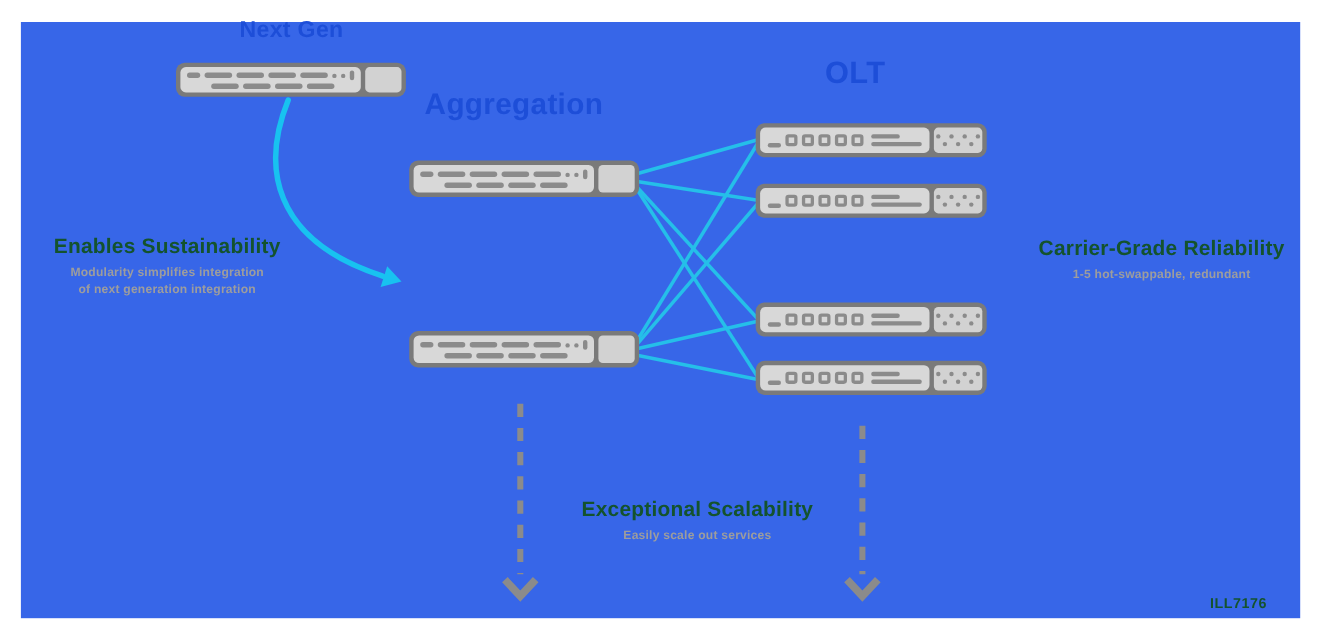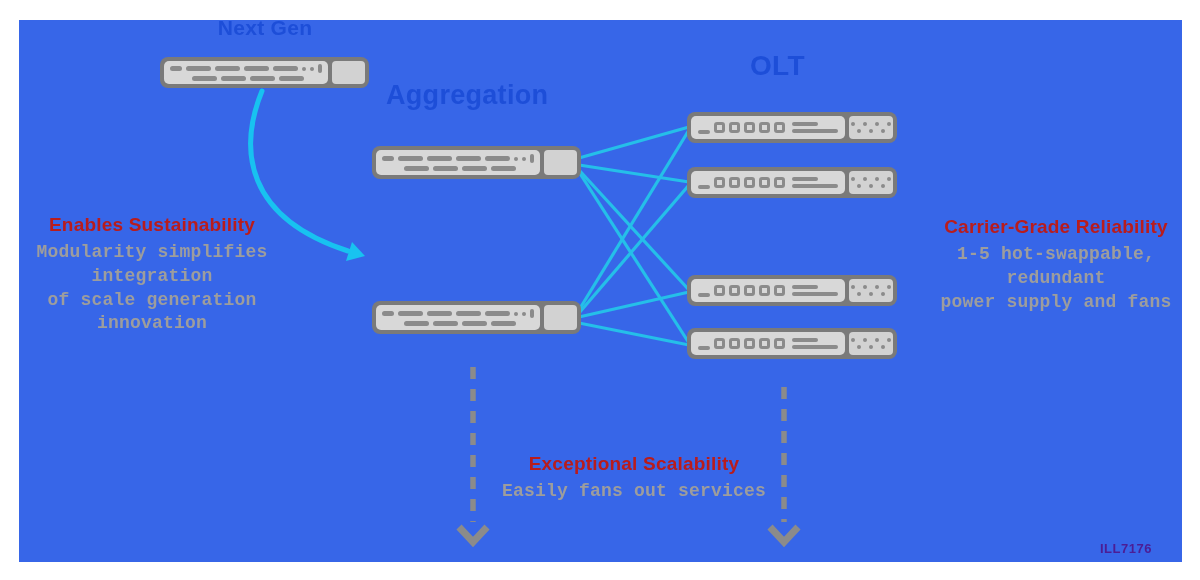--- a/index.html
+++ b/index.html
@@ -11,27 +11,27 @@
   #canvas{position:absolute;left:19px;top:20px;width:1163px;height:542px;background:#3766e8;}
   #links{position:absolute;left:0;top:0;width:1200px;height:580px;pointer-events:none;z-index:2;}
 
   
   .hdr{position:absolute;color:#1d4ed8;font-weight:bold;z-index:4;letter-spacing:.3px;}
   .hdr-nextgen{left:160px;top:16px;width:210px;text-align:center;font-size:21px;}
   .hdr-aggregation{left:386px;top:80px;font-size:27px;}
   .hdr-olt{left:750px;top:50px;font-size:28px;}
 
   .note{position:absolute;z-index:4;text-align:center;}
-  .note .title{color:#b91c1c;font-weight:bold;font-size:19px;margin-bottom:5px;letter-spacing:.2px;}
-  .note .sub{color:#9d9d9d;font-weight:bold;font-size:18px;line-height:1.32;letter-spacing:.2px;font-family:Liberation Mono, monospace;}
+  .note .title{color:#14532d;font-weight:bold;font-size:19px;margin-bottom:5px;letter-spacing:.2px;}
+  .note .sub{color:#9d9d9d;font-weight:bold;font-size:11px;line-height:1.32;letter-spacing:.2px;}
   .note-sustainability{left:8px;top:214px;width:288px;}
   .note-reliability{left:918px;top:216px;width:276px;}
   .note-scalability{left:488px;top:453px;width:292px;}
 
-  .figure-id{position:absolute;left:1100px;top:541px;z-index:4;color:#4c1d95;font-weight:bold;font-size:13px;letter-spacing:.5px;}
+  .figure-id{position:absolute;left:1100px;top:541px;z-index:4;color:#14532d;font-weight:bold;font-size:13px;letter-spacing:.5px;}
 
   
   .switch{
     position:absolute;z-index:3;width:209px;height:33px;box-sizing:border-box;
     background:#7a7a7a;border-radius:8px;padding:4px;display:flex;gap:4px;
   }
   .sw-panel{flex:1;background:#d8d8d8;border-radius:5px;display:flex;flex-direction:column;justify-content:center;gap:3px;padding:0 6px;box-sizing:border-box;}
   .sw-bay{width:52px;background:#d2d2d2;border-radius:4px;}
   .dashrow{display:flex;align-items:center;gap:4px;}
   .dashrow.r2{margin-left:22px;}
@@ -270,34 +270,33 @@
           <i></i>
           <i></i>
         </span>
     </div>
   </div>
 
   <div class="note note-sustainability">
     <div class="title">Enables Sustainability</div>
     <div class="sub">
       <div>Modularity simplifies integration</div>
-      <div>of scale generation innovation</div>
+      <div>of next generation integration</div>
     </div>
   </div>
 
   <div class="note note-reliability">
     <div class="title">Carrier-Grade Reliability</div>
     <div class="sub">
       <div>1-5 hot-swappable, redundant</div>
-      <div>power supply and fans</div>
     </div>
   </div>
 
   <div class="note note-scalability">
     <div class="title">Exceptional Scalability</div>
     <div class="sub">
-      <div>Easily fans out services</div>
+      <div>Easily scale out services</div>
     </div>
   </div>
 
   <div class="figure-id">ILL7176</div>
 
 </div>
 
 </body></html>

